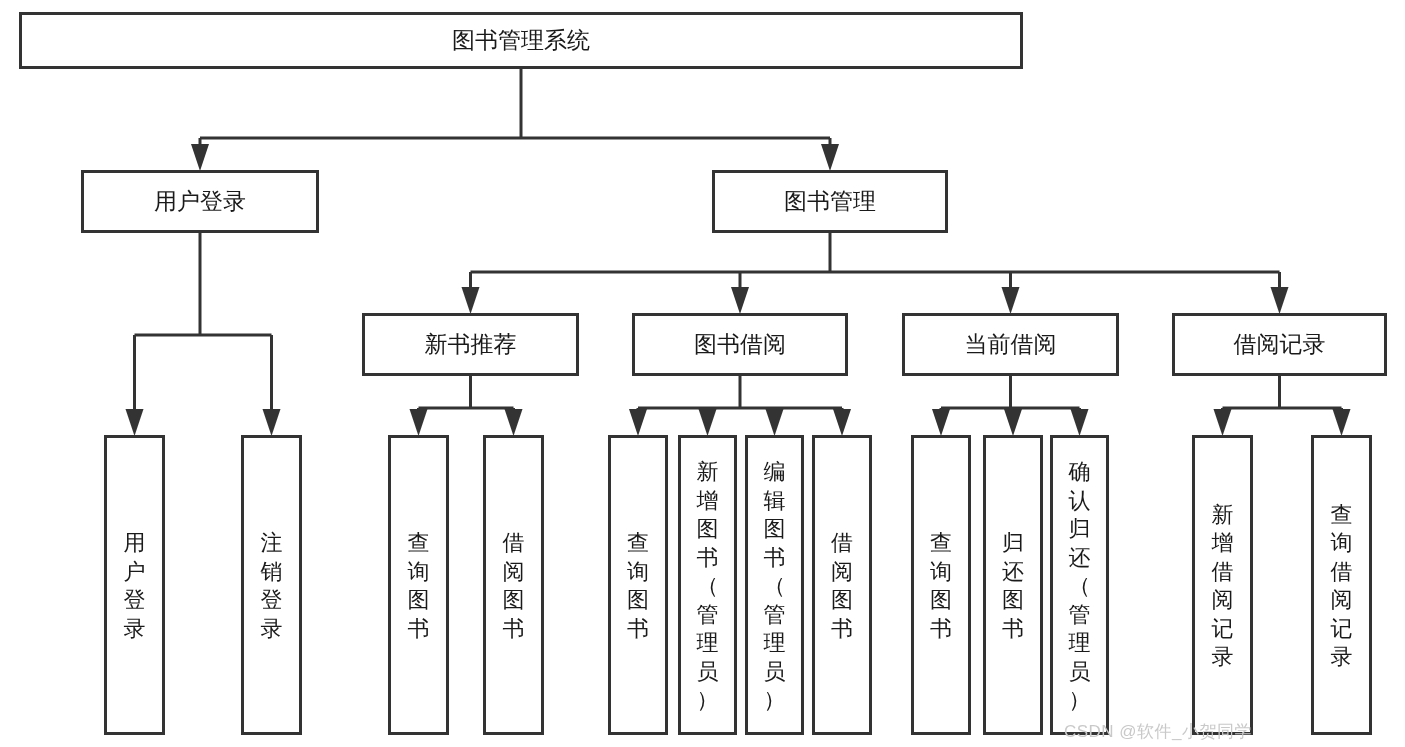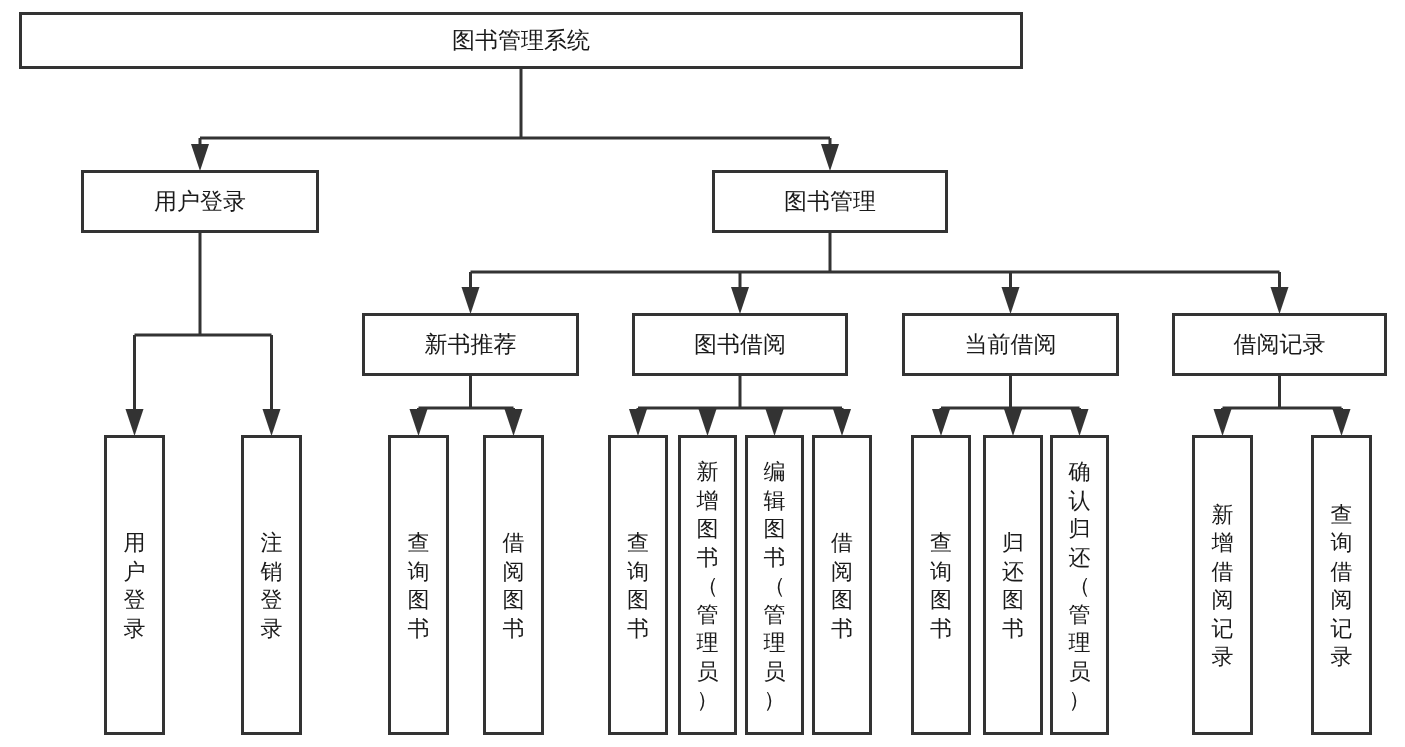--- a/index.html
+++ b/index.html
@@ -205,13 +205,14 @@
         <g>
           <rect x="1193.5" y="436.5" width="58" height="297" class="node-box"></rect>
           <text x="1222.5" y="0" class="node-label-vertical"><tspan x="1222.5" y="521.7">新</tspan><tspan x="1222.5" y="550.2">增</tspan><tspan x="1222.5" y="578.7">借</tspan><tspan x="1222.5" y="607.2">阅</tspan><tspan x="1222.5" y="635.7">记</tspan><tspan x="1222.5" y="664.2">录</tspan></text>
         </g>
         <g>
           <rect x="1312.5" y="436.5" width="58" height="297" class="node-box"></rect>
           <text x="1341.5" y="0" class="node-label-vertical"><tspan x="1341.5" y="521.7">查</tspan><tspan x="1341.5" y="550.2">询</tspan><tspan x="1341.5" y="578.7">借</tspan><tspan x="1341.5" y="607.2">阅</tspan><tspan x="1341.5" y="635.7">记</tspan><tspan x="1341.5" y="664.2">录</tspan></text>
         </g>
       </g>
     </svg>
+  <div class="watermark">CSDN @软件_小贺同学</div>
 </div>
 
 </body></html>

